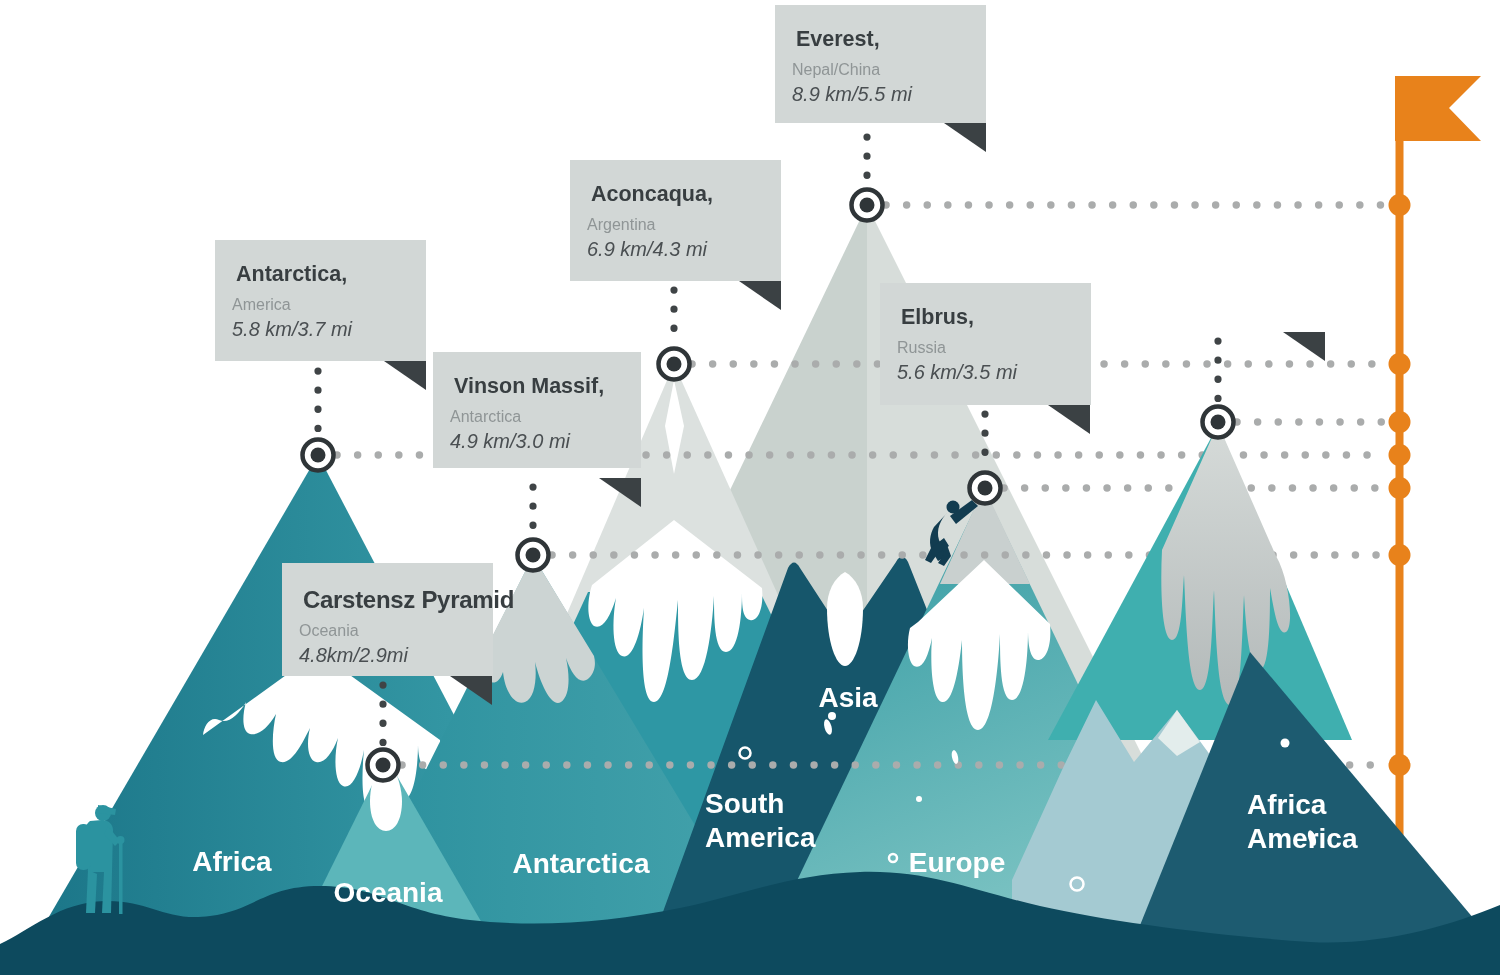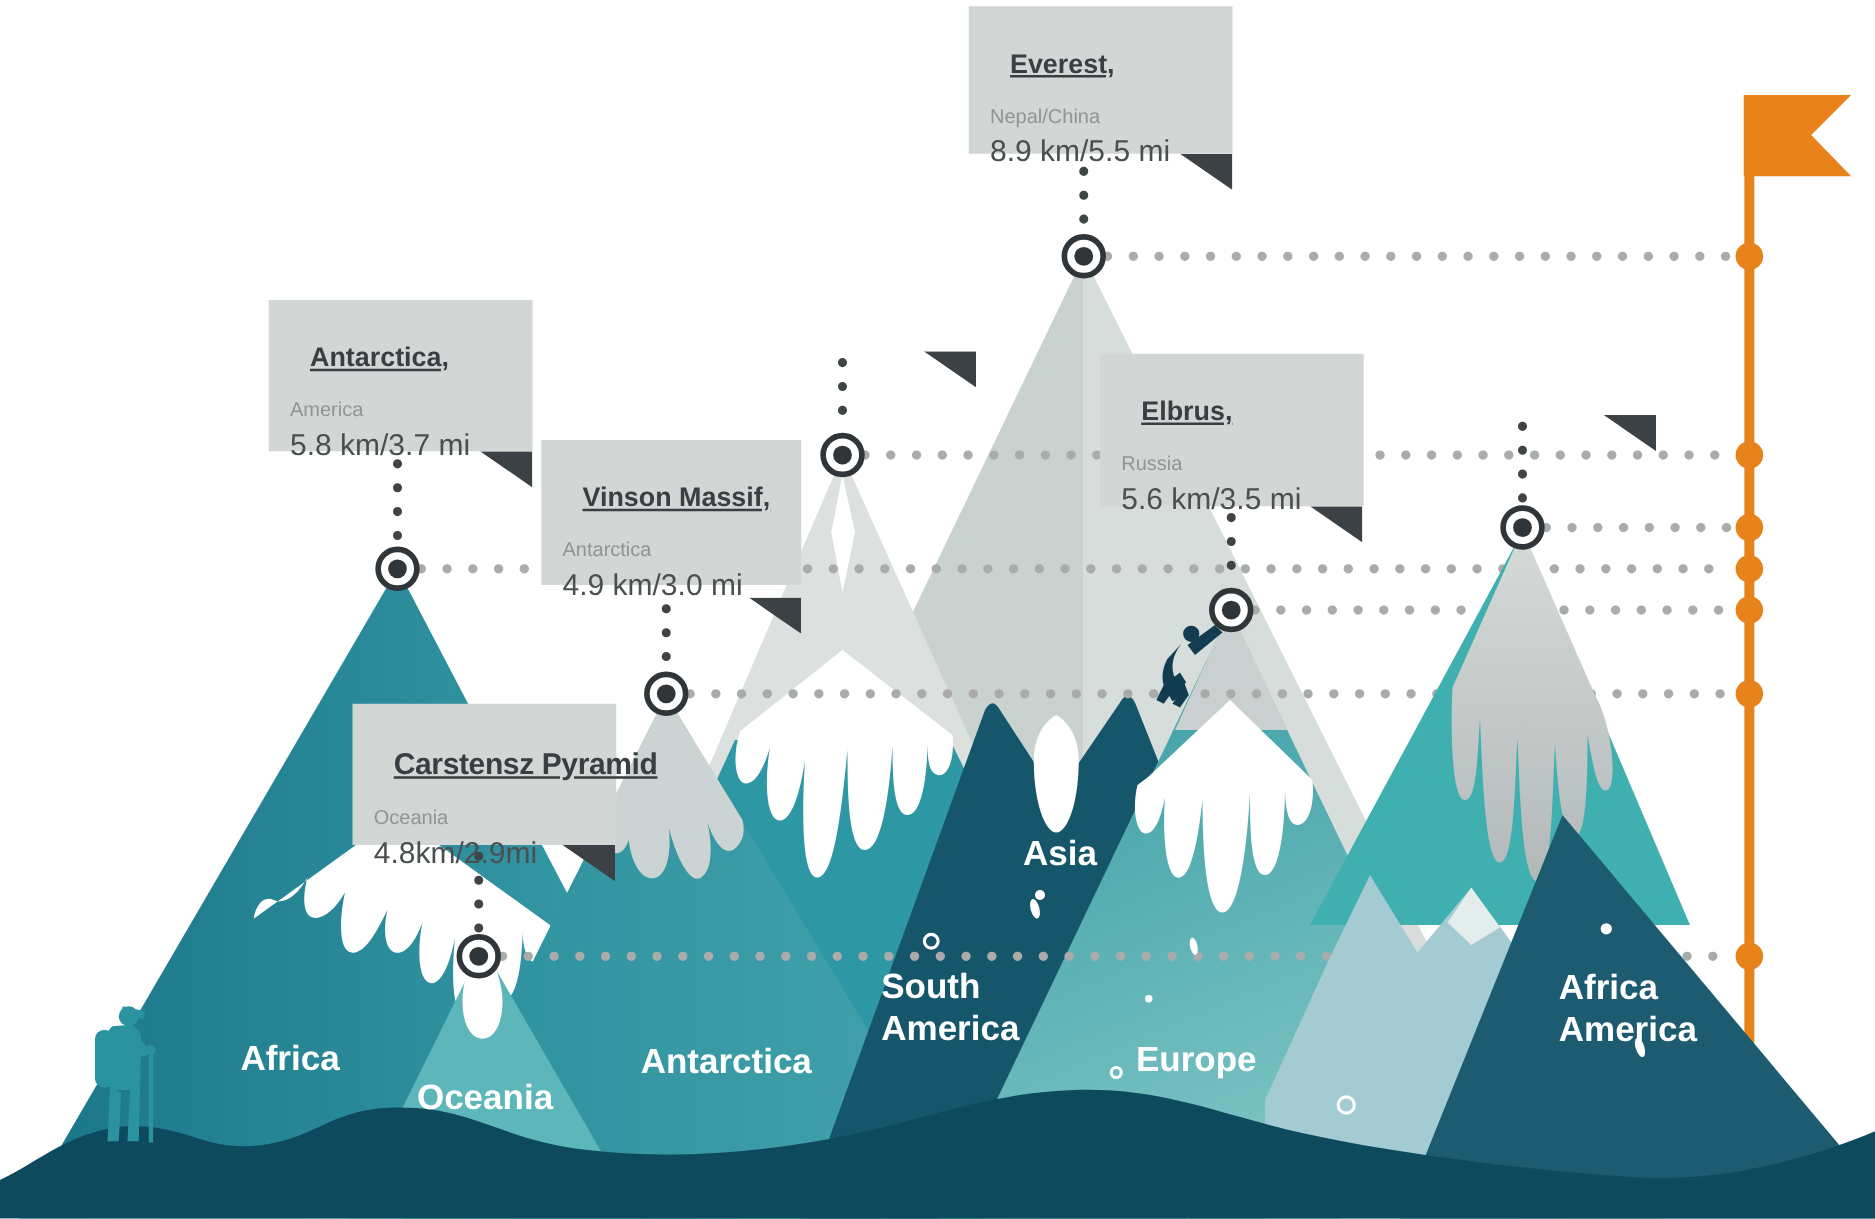--- a/index.html
+++ b/index.html
@@ -7,32 +7,32 @@
     position:relative;width:1500px;height:975px;overflow:hidden;background:#fff;
     font-family:"Liberation Sans",sans-serif;
   }
   .scene{position:absolute;left:0;top:0;}
   .callout{
     position:absolute;background:var(--box_bg);box-sizing:border-box;
     padding:16px 16px 12px 17px;z-index:5;
   }
   .c-title{
     font-size:21.5px;font-weight:700;color:var(--title_text);
-    line-height:1.38;white-space:nowrap;margin:16px;text-decoration:underline;
+    line-height:1.38;white-space:nowrap;margin:4px;
   }
   .callout.tight .c-title{font-size:24px;letter-spacing:-0.3px;}
   .c-sub{font-size:16px;color:var(--country_text);line-height:1.38;margin:0;white-space:nowrap;}
-  .c-val{font-size:24px;color:var(--height_text);line-height:1.38;margin:0;white-space:nowrap;}
+  .c-val{font-size:20px;color:var(--height_text);line-height:1.38;margin:0;white-space:nowrap;font-style:italic;}
   .tail{
     position:absolute;width:42px;height:29px;background:var(--tail_dark);
     clip-path:polygon(0 0,100% 0,100% 100%);z-index:5;
   }
   .continent{
     position:absolute;color:var(--continent_text);font-weight:700;font-size:28px;
-    line-height:1.2;z-index:4;white-space:nowrap;
+    line-height:1.2;z-index:4;white-space:nowrap;margin-top:15px;
   }
   .centered{transform:translateX(-50%);}
 </style>
 </head>
 <body>
 
 <div class="stage">
 
   <svg class="scene" width="1500" height="975" viewBox="0 0 1500 975">
     <defs>
@@ -221,20 +221,25 @@
     </g>
   </svg>
 
   <div class="callout" style="left:775px;top:5px;width:211px;height:118px">
     <p class="c-title">Everest,</p>
     <p class="c-sub">Nepal/China</p>
     <p class="c-val">8.9 km/5.5 mi</p>
   </div>
   <div class="tail" style="left:944px;top:123px"></div>
 
+  <div class="callout" style="left:570px;top:160px;width:211px;height:121px">
+    <p class="c-title">Aconcaqua,</p>
+    <p class="c-sub">Argentina</p>
+    <p class="c-val">6.9 km/4.3 mi</p>
+  </div>
   <div class="tail" style="left:739px;top:281px"></div>
 
   <div class="callout" style="left:215px;top:240px;width:211px;height:121px">
     <p class="c-title">Antarctica,</p>
     <p class="c-sub">America</p>
     <p class="c-val">5.8 km/3.7 mi</p>
   </div>
   <div class="tail" style="left:384px;top:361px"></div>
 
   <div class="callout" style="left:433px;top:352px;width:208px;height:116px">

